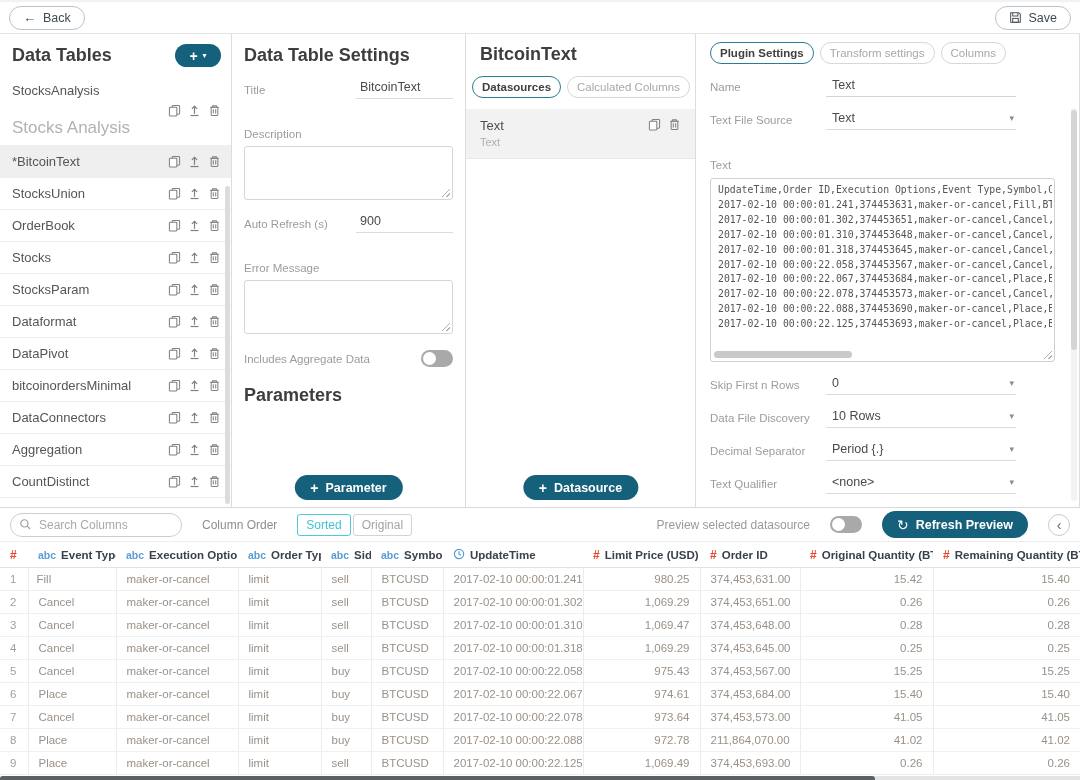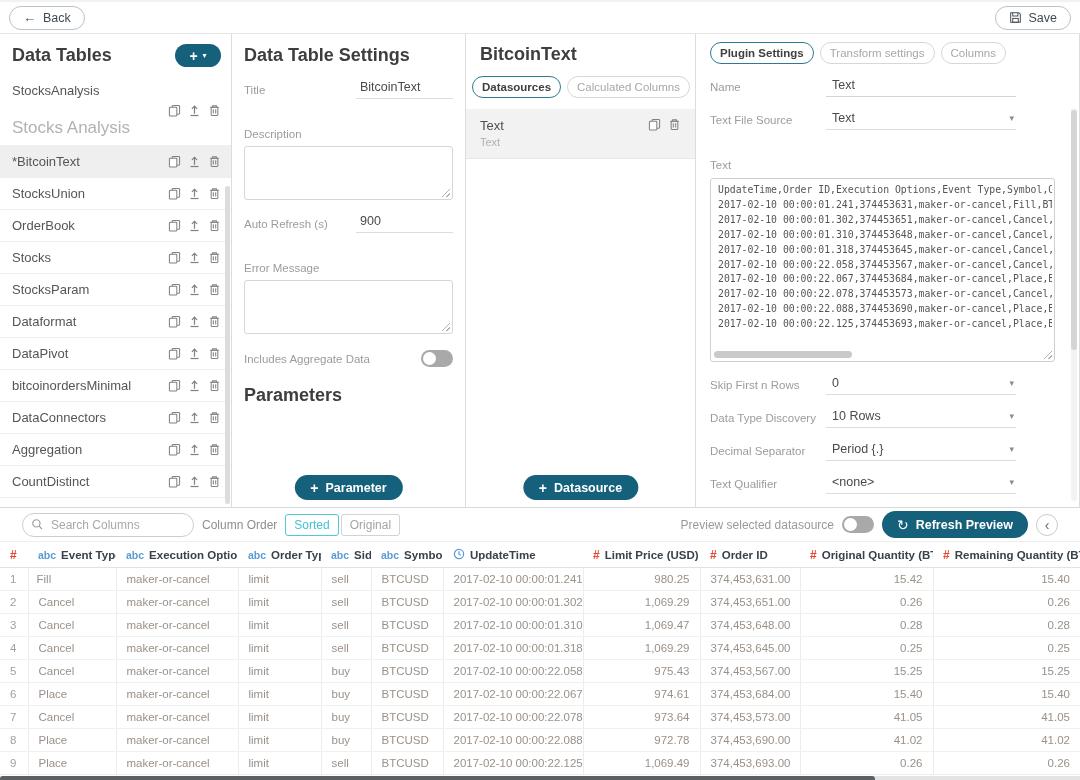--- a/index.html
+++ b/index.html
@@ -71,21 +71,21 @@
   .caret{color:#8b8b8b;font-size:9px;line-height:1}
   .codebox{margin-top:7px;margin-right:12px;border:1px solid #cfcfcf;border-radius:3px;height:184px;
            position:relative;overflow:hidden;padding:4px 2px 10px 7px;box-sizing:border-box;background:#fff}
   .codebox pre{margin:0;font-family:"DejaVu Sans Mono",monospace;font-size:9.8px;line-height:14.9px;
                color:#555;white-space:pre;overflow:hidden}
   .hthumb{position:absolute;left:3px;bottom:3px;height:7px;width:138px;background:#c9c9c9;border-radius:4px}
   .p4-track{position:absolute;right:2px;top:74px;bottom:6px;width:6px;background:#f3f3f3;border-radius:3px}
   .p4-thumb{position:absolute;right:2px;top:76px;height:240px;width:6px;background:#d5d5d5;border-radius:3px}
   
   .bottom{height:275px;border-top:1px solid #d9d9d9;position:relative;background:#fff;overflow:hidden;box-sizing:border-box}
-  .btoolbar{height:33px;display:flex;align-items:center;padding:0 22px;gap:8px;box-sizing:border-box}
+  .btoolbar{height:33px;display:flex;align-items:center;padding:0 10px;gap:20px;box-sizing:border-box}
   .search{position:relative;width:172px;height:24px;flex:none}
   .search input{width:100%;height:100%;box-sizing:border-box;border:1px solid #cdcdcd;border-radius:13px;
                 padding:0 10px 0 28px;font-size:12px;color:#555;outline:none}
   .search input::placeholder{color:#a9a9a9}
   .sic{position:absolute;left:9px;top:5px;line-height:0}
   .colorder{font-size:12px;color:#8e8e8e}
   .segwrap{display:flex;gap:2px}
   .seg{border:1px solid #d3d3d3;border-radius:3px;background:#fff;color:#a5a5a5;font-size:12px;padding:3px 8px}
   .seg.on{border-color:#4ecadb;color:#3fc3d6}
   .spacer{flex:1}
@@ -613,21 +613,21 @@
       </div>
       <div id="p4-dropdowns">
           <div class="p4-row">
             <span class="p4-label">Skip First n Rows</span>
             <div class="p4-field">
               <span>0</span>
               <span class="caret">▾</span>
             </div>
           </div>
           <div class="p4-row">
-            <span class="p4-label">Data Type Discovery</span>
+            <span class="p4-label">Data File Discovery</span>
             <div class="p4-field">
               <span>10 Rows</span>
               <span class="caret">▾</span>
             </div>
           </div>
           <div class="p4-row">
             <span class="p4-label">Decimal Separator</span>
             <div class="p4-field">
               <span>Period {.}</span>
               <span class="caret">▾</span>
@@ -807,21 +807,21 @@
           </tr>
           <tr>
             <td class="rn" style="text-align: left;">8</td>
             <td style="text-align: left;">Place</td>
             <td style="text-align: left;">maker-or-cancel</td>
             <td style="text-align: left;">limit</td>
             <td style="text-align: left;">buy</td>
             <td style="text-align: left;">BTCUSD</td>
             <td style="text-align: left;">2017-02-10 00:00:22.088</td>
             <td style="text-align: right;">972.78</td>
-            <td style="text-align: left;">374,453,690.00</td>
+            <td style="text-align: left;">211,864,070.00</td>
             <td style="text-align: right;">41.02</td>
             <td style="text-align: right;">41.02</td>
           </tr>
           <tr>
             <td class="rn" style="text-align: left;">9</td>
             <td style="text-align: left;">Place</td>
             <td style="text-align: left;">maker-or-cancel</td>
             <td style="text-align: left;">limit</td>
             <td style="text-align: left;">sell</td>
             <td style="text-align: left;">BTCUSD</td>

